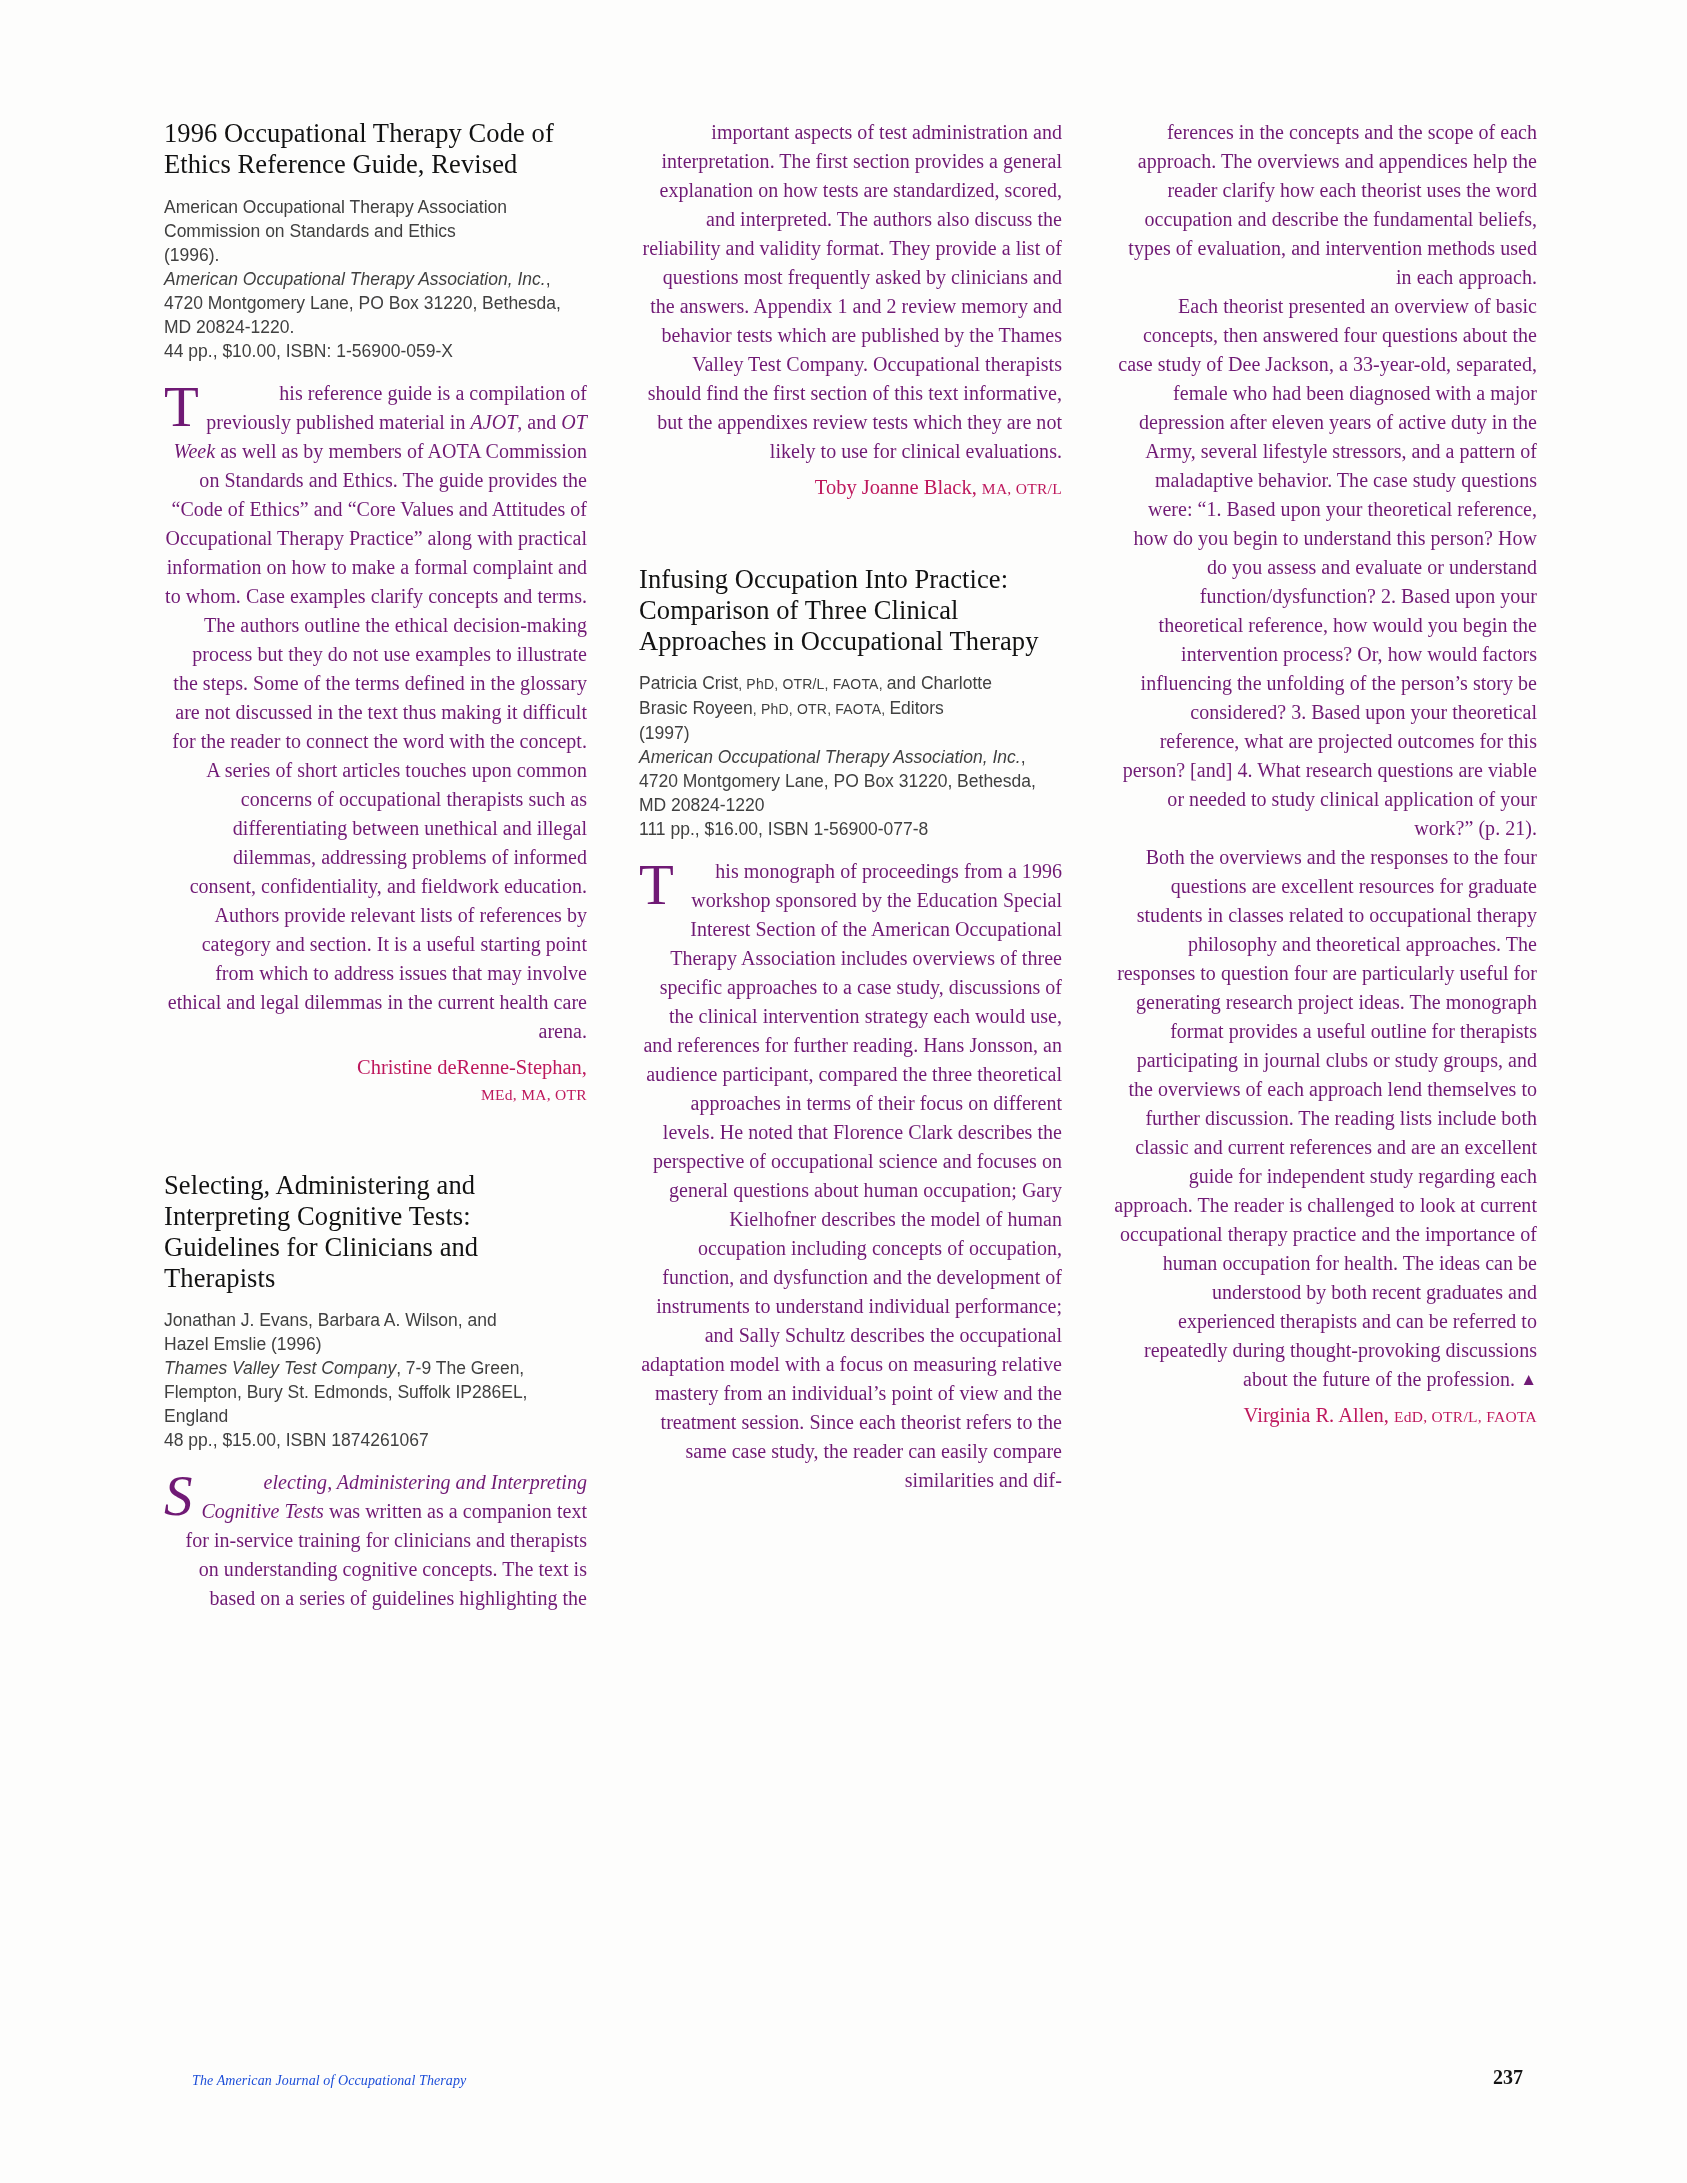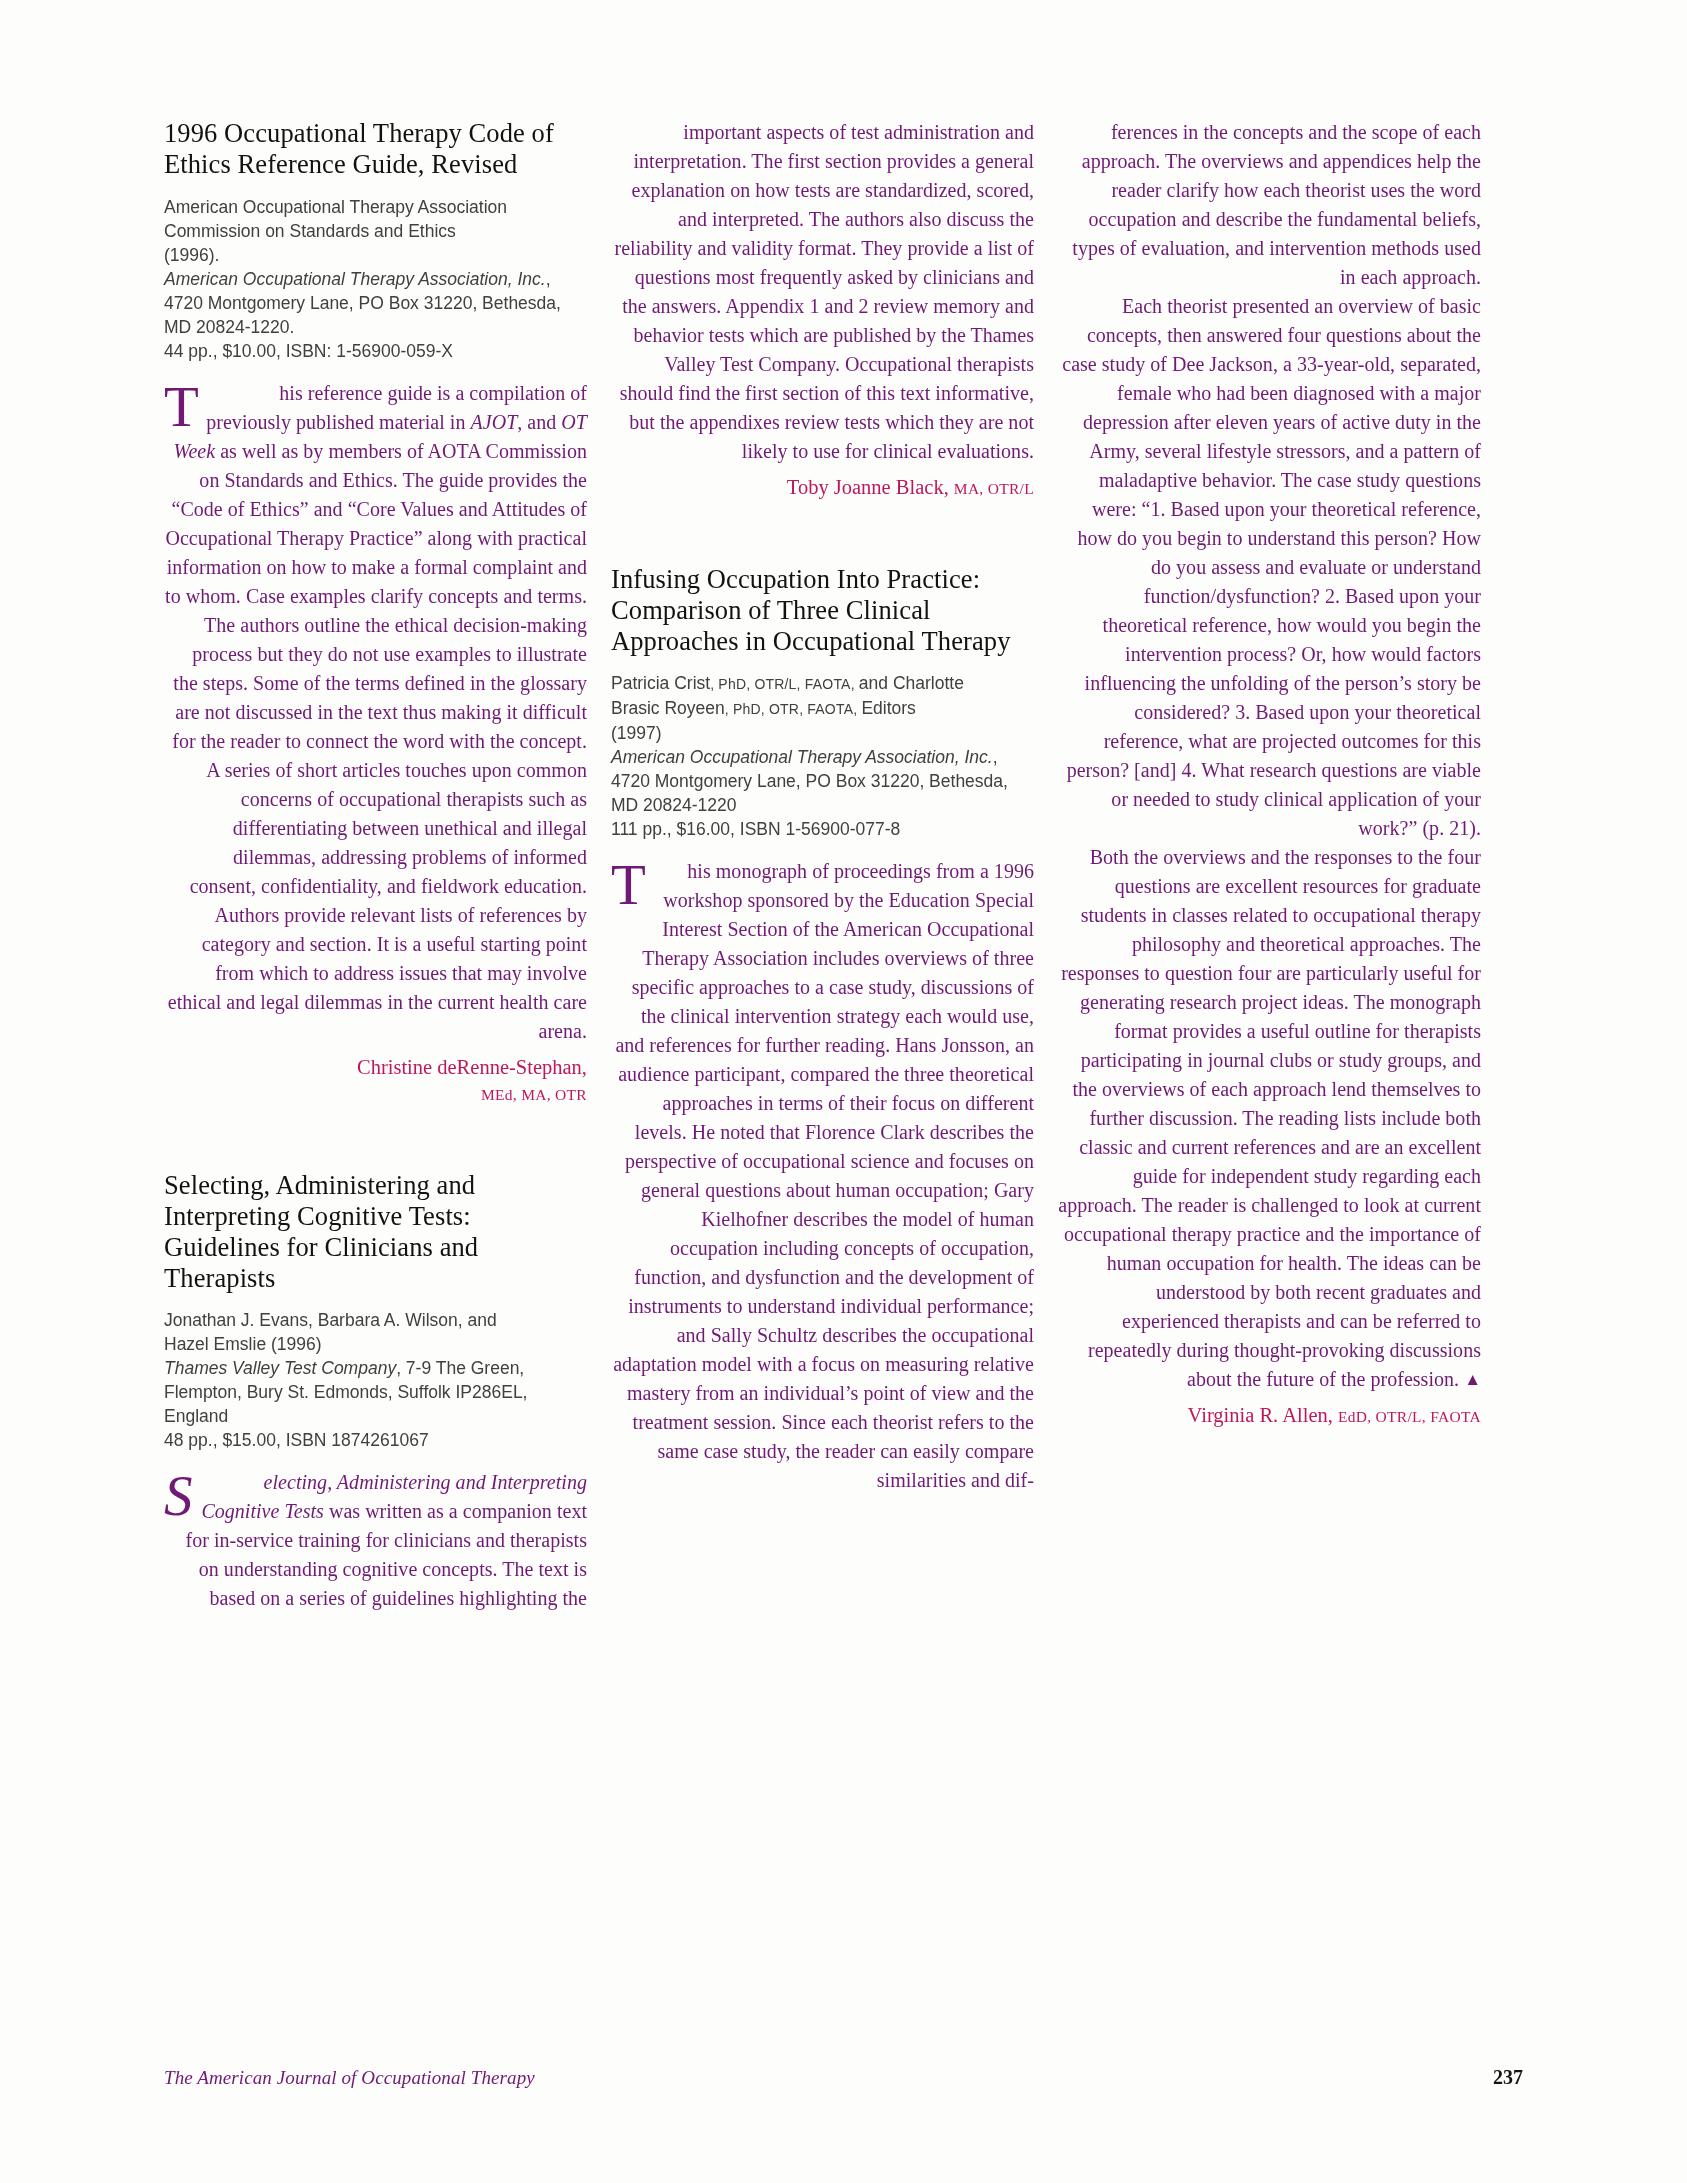--- a/index.html
+++ b/index.html
@@ -14,21 +14,21 @@
     position:relative;
     width:1687px;height:2183px;
     background:#fdfdfc;
     overflow:hidden;
   }
   .cols{
     position:absolute;
     left:164px; top:118px;
     width:1373px; height:1879px;
     display:flex;
-    gap:24px;
+    gap:52px;
   }
   .col{
     width:423px;
     flex:0 0 423px;
     position:relative;
   }
   
   .art-title{
     font-family:"Liberation Serif",serif;
     font-size:26.5px;
@@ -89,23 +89,24 @@
     position:absolute;
     left:164px; right:164px;
     bottom:94px;
     display:flex;
     align-items:flex-end;
     justify-content:space-between;
     height:26.5px;
   }
   .footer .jname{
     font-style:italic;
-    font-size:19px;
-    color:#701a75;
+    font-size:14px;
+    color:#1d4ed8;
     letter-spacing:0.1px;
+    margin-left:28px;
   }
   .footer .pgno{
     font-size:20px;
     font-weight:700;
     color:#141414;
   }
 </style>
 </head>
 <body>
 

